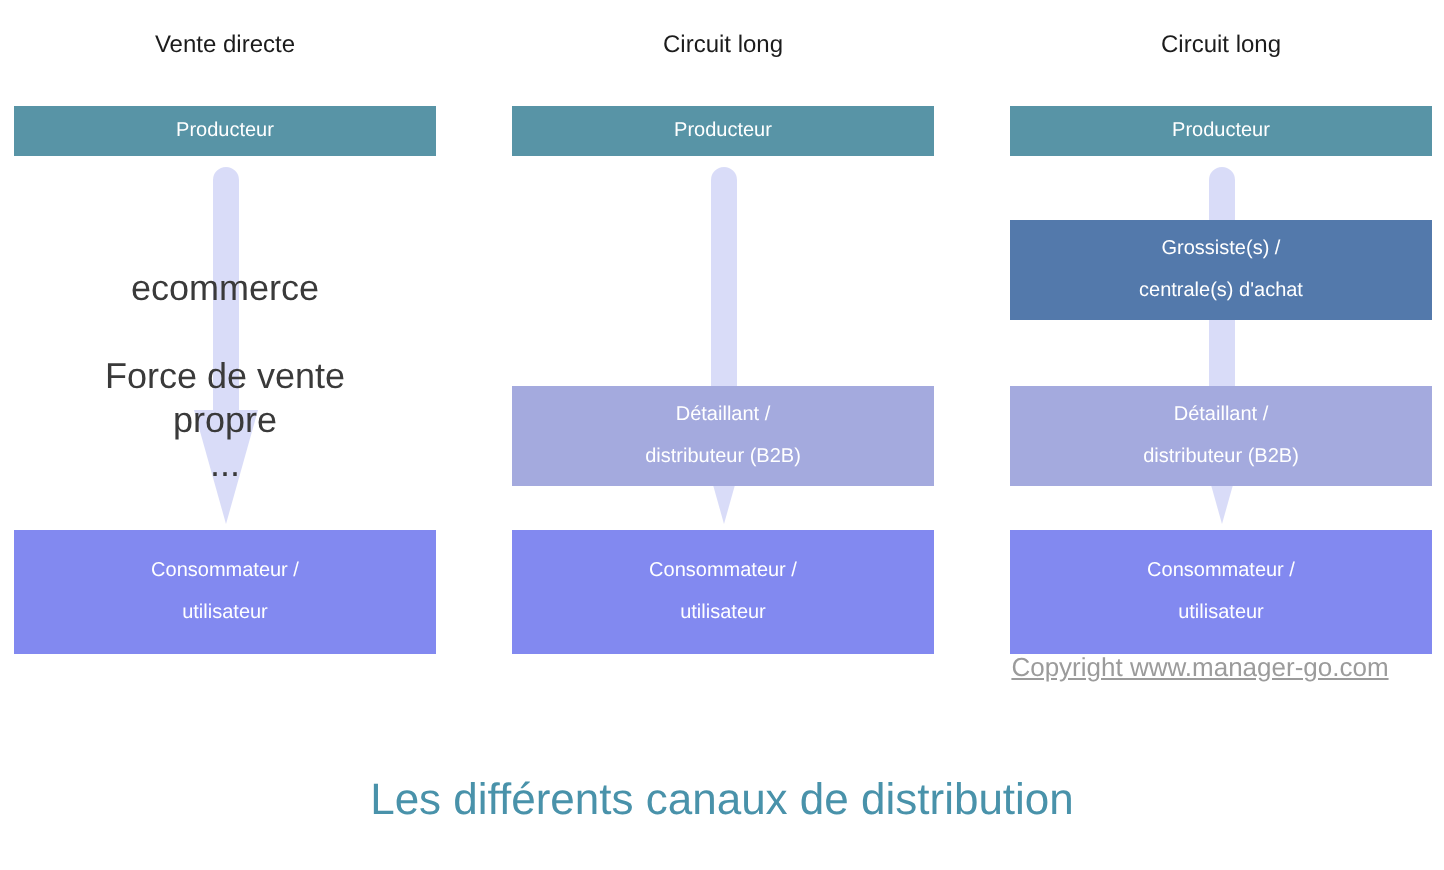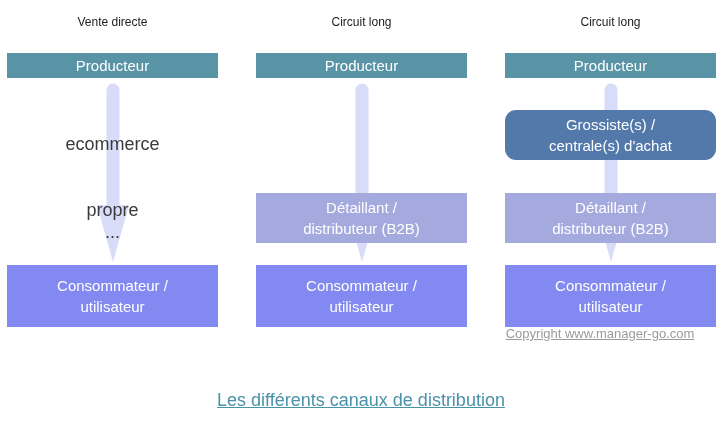--- a/index.html
+++ b/index.html
@@ -10,21 +10,21 @@
   .col { position:absolute; top:0; bottom:0; width:211px; }
   .col1 { left:7px; }
   .col2 { left:256px; }
   .col3 { left:505px; }
   .col-header {
     position:absolute; top:11px; left:0; right:0; text-align:center;
     font-size:12px; line-height:22px; color:#1c1c1c;
   }
   .box {
     position:absolute; left:0; right:0; color:#ffffff; text-align:center;
-    font-size:15px; line-height:21px; display:flex; flex-direction:column;
+    font-size:10px; line-height:21px; display:flex; flex-direction:column;
     justify-content:center;
   }
   .box-producer   { top:53px;  height:25px; }
   .box-wholesaler { top:110px; height:50px; }
   .box-retailer   { top:193px; height:50px; }
   .box-consumer   { top:265px; height:62px; }
   .arrow-svg { position:absolute; left:85.5px; top:80px; width:40px; height:186px; }
   .arrow-svg path { fill:rgba(179,185,241,0.5); }
   .alabel {
     position:absolute; left:0; right:0; text-align:center;
@@ -33,37 +33,38 @@
   .alabel-1 { top:136px; }
   .alabel-2 { top:180px; }
   .alabel-3 { top:202px; }
   .alabel-4 { top:224px; }
   .copyright {
     position:absolute; top:326px; left:500px; width:200px; text-align:center;
     font-size:13px; line-height:16px; color:#9b9b9b;
   }
   .main-title {
     position:absolute; top:389px; left:0; width:722px; text-align:center;
-    font-size:18px; line-height:22px; color:#4992aa;text-decoration:underline;
+    font-size:22px; line-height:22px; color:#4992aa;
   }
 </style>
 </head>
 <body>
 
 <div class="canvas">
 
   <div class="col col1">
     <div class="col-header">Vente directe</div>
     <div class="box box-producer" style="background-color: rgb(88, 148, 166);">
       <span>Producteur</span>
     </div>
     <svg class="arrow-svg" viewBox="0 0 40 186" aria-hidden="true">
       <path d="M13.5 10 A6.5 6.5 0 0 1 26.5 10 L26.5 125 L36 125 L20 182 L4 125 L13.5 125 Z"></path>
     </svg>
     <div class="alabel alabel-1">ecommerce</div>
+    <div class="alabel alabel-2">Force de vente</div>
     <div class="alabel alabel-3">propre</div>
     <div class="alabel alabel-4">...</div>
     <div class="box box-consumer" style="background-color: rgb(130, 137, 240);">
       <span>Consommateur /</span>
       <span>utilisateur</span>
     </div>
   </div>
 
   <div class="col col2">
     <div class="col-header">Circuit long</div>
@@ -84,21 +85,21 @@
   </div>
 
   <div class="col col3">
     <div class="col-header">Circuit long</div>
     <div class="box box-producer" style="background-color: rgb(88, 148, 166);">
       <span>Producteur</span>
     </div>
     <svg class="arrow-svg" viewBox="0 0 40 186" aria-hidden="true">
       <path d="M13.5 10 A6.5 6.5 0 0 1 26.5 10 L26.5 125 L36 125 L20 182 L4 125 L13.5 125 Z"></path>
     </svg>
-    <div class="box box-wholesaler" style="background-color: rgb(83, 121, 171); border-radius: 11px;">
+    <div class="box box-wholesaler" style="background-color: rgb(83, 121, 171);">
       <span>Grossiste(s) /</span>
       <span>centrale(s) d'achat</span>
     </div>
     <div class="box box-retailer" style="background-color: rgb(164, 170, 222);">
       <span>Détaillant /</span>
       <span>distributeur (B2B)</span>
     </div>
     <div class="box box-consumer" style="background-color: rgb(130, 137, 240);">
       <span>Consommateur /</span>
       <span>utilisateur</span>

